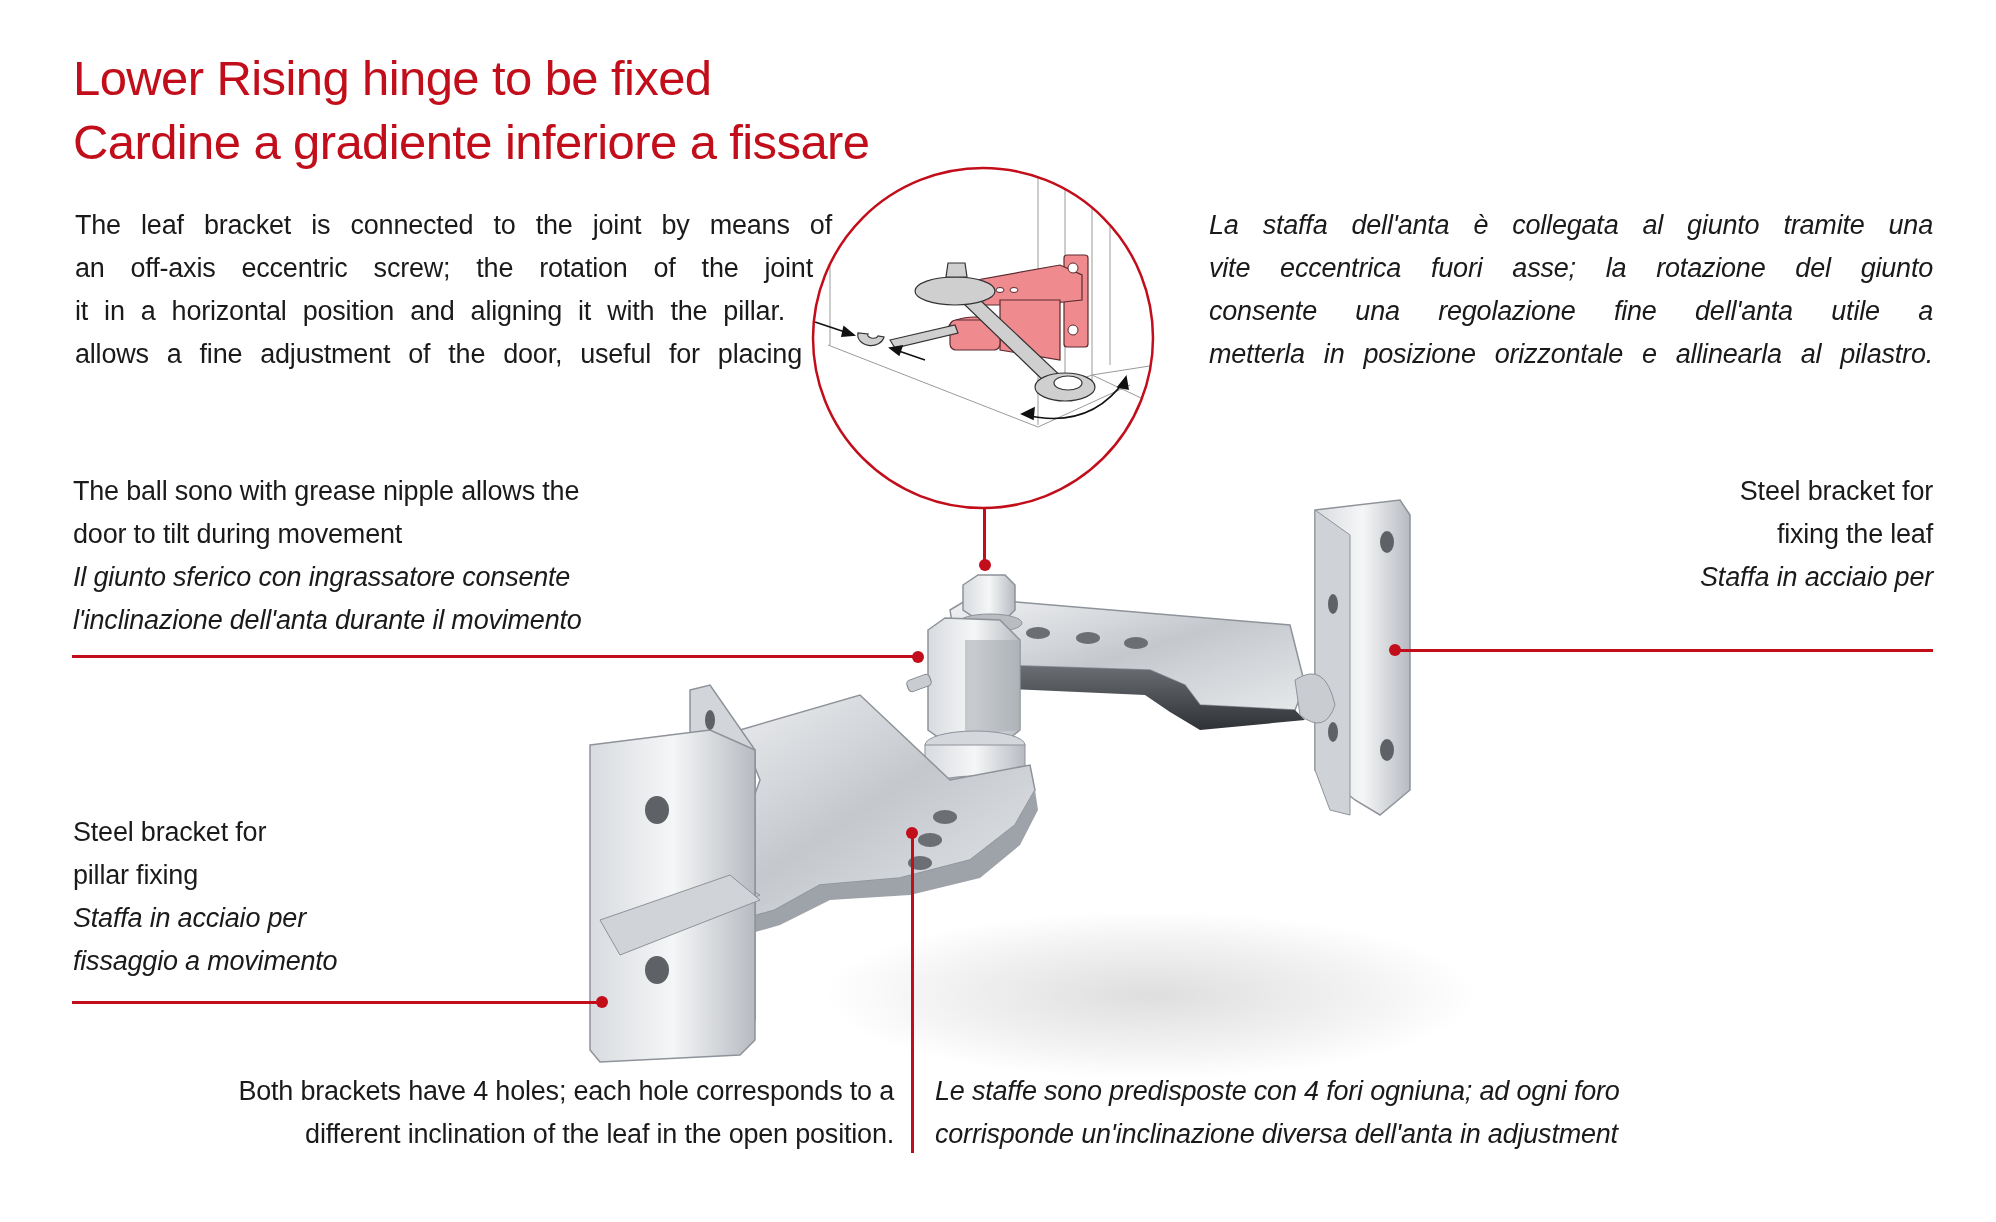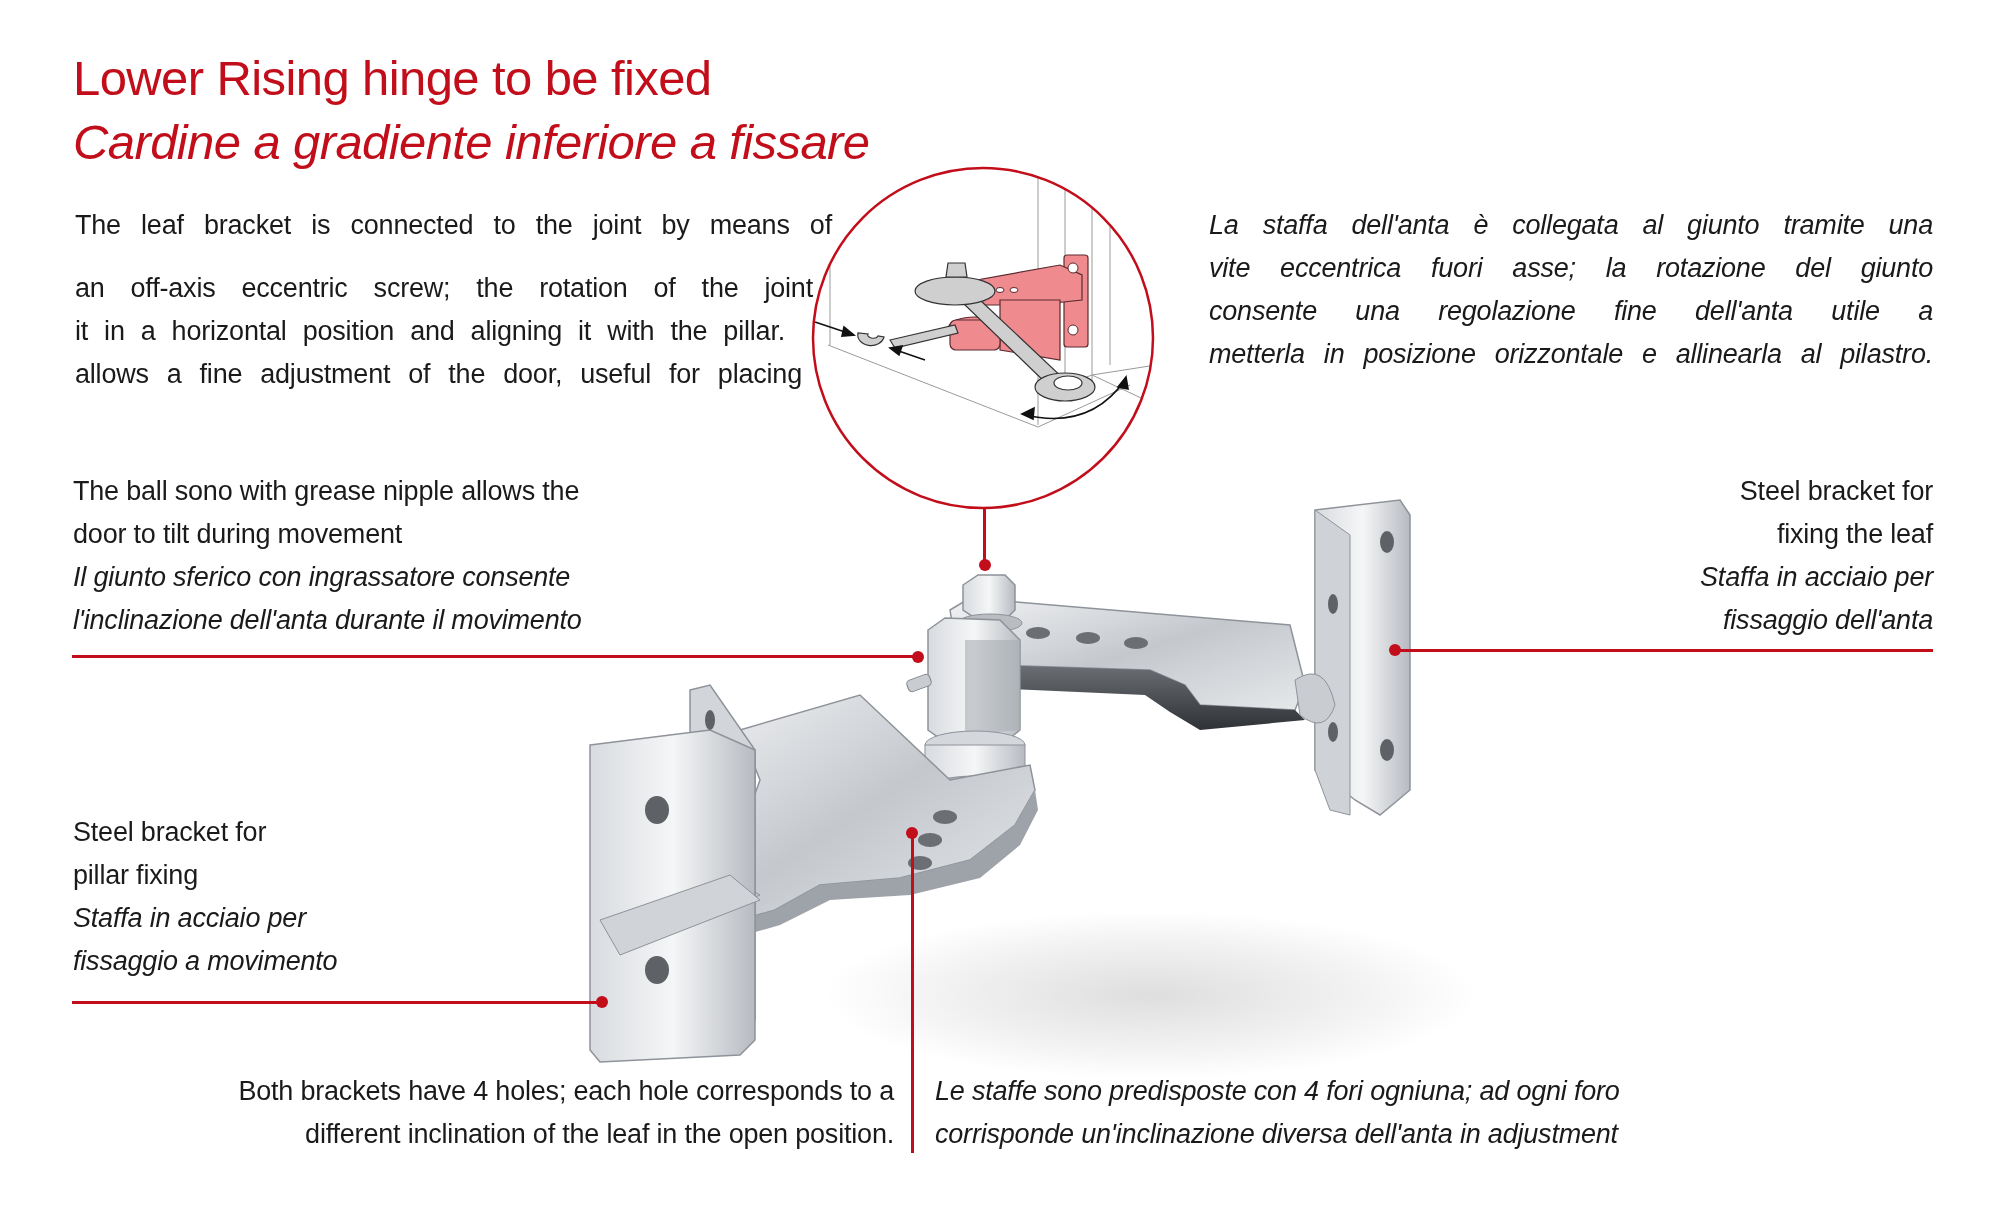--- a/index.html
+++ b/index.html
@@ -1,39 +1,39 @@
 <!DOCTYPE html>
 <html><head>
 <meta charset="utf-8">
 <style>
   html, body { margin:0; padding:0; background:#ffffff; }
   body { width:1996px; height:1222px; position:relative; overflow:hidden;
          font-family:"Liberation Sans", sans-serif; color:#1a1a1a; }
   .abs { position:absolute; }
   .title { left:73px; color:#c20e1a; font-size:49px; font-weight:normal; letter-spacing:-0.6px; white-space:nowrap; line-height:1; }
   .title.l1 { top:54px; }
-  .title.l2 { top:118px; font-style:italic; }
+  .title.l2 { top:118px; }
   .para { font-size:27px; line-height:43px; letter-spacing:-0.2px; }
   .para p { margin:0; }
   .justify { text-align:justify; text-align-last:justify; }
   .ital { font-style:italic; }
   .right { text-align:right; }
   .line { position:absolute; background:#c20e1a; }
   .dot { position:absolute; width:12px; height:12px; border-radius:50%; background:#c20e1a; transform:translate(-6px,-6px); }
   .shadow { position:absolute; border-radius:50%; background:radial-gradient(ellipse at center, rgba(0,0,0,0.13) 0%, rgba(0,0,0,0.05) 45%, rgba(0,0,0,0) 70%); }
 </style>
 </head>
 <body>
 
 <h1 class="abs title l1" style="margin:0;text-align:right;">Lower Rising hinge to be fixed</h1>
 <h2 class="abs title l2" style="margin:0;">Cardine a gradiente inferiore a fissare</h2>
 
 <div class="abs para justify" style="left:75px; top:204px; width:757px;">
   <p>The leaf bracket is connected to the joint by means of</p>
-  <p style="width:738px;margin-top:20px;">an off-axis eccentric screw; the rotation of the joint</p>
+  <p style="width:738px;">an off-axis eccentric screw; the rotation of the joint</p>
   <p style="width:710px;">it in a horizontal position and aligning it with the pillar.</p>
   <p style="width:727px;">allows a fine adjustment of the door, useful for placing</p>
 </div>
 
 <div class="abs para justify ital" style="left:1209px; top:204px; width:724px;">
   <p>La staffa dell'anta è collegata al giunto tramite una</p>
   <p>vite eccentrica fuori asse; la rotazione del giunto</p>
   <p>consente una regolazione fine dell'anta utile a</p>
   <p>metterla in posizione orizzontale e allinearla al pilastro.</p>
 </div>
@@ -167,21 +167,20 @@
   <p class="ital">Il giunto sferico con ingrassatore consente</p>
   <p class="ital">l'inclinazione dell'anta durante il movimento</p>
 </div>
 <div class="line" style="left:72px; top:655px; width:846px; height:3px;"></div>
 <div class="dot" style="left:918px; top:657px;"></div>
 
 <div class="abs para right" style="left:1433px; top:470px; width:500px;">
   <p>Steel bracket for</p>
   <p>fixing the leaf</p>
   <p class="ital">Staffa in acciaio per</p>
-  <p class="ital">fissaggio dell'anta</p>
 </div>
 <div class="line" style="left:1395px; top:649px; width:538px; height:3px;"></div>
 <div class="dot" style="left:1395px; top:650px;"></div>
 
 <div class="abs para" style="left:73px; top:811px; width:500px;">
   <p>Steel bracket for</p>
   <p>pillar fixing</p>
   <p class="ital">Staffa in acciaio per</p>
   <p class="ital">fissaggio a movimento</p>
 </div>

